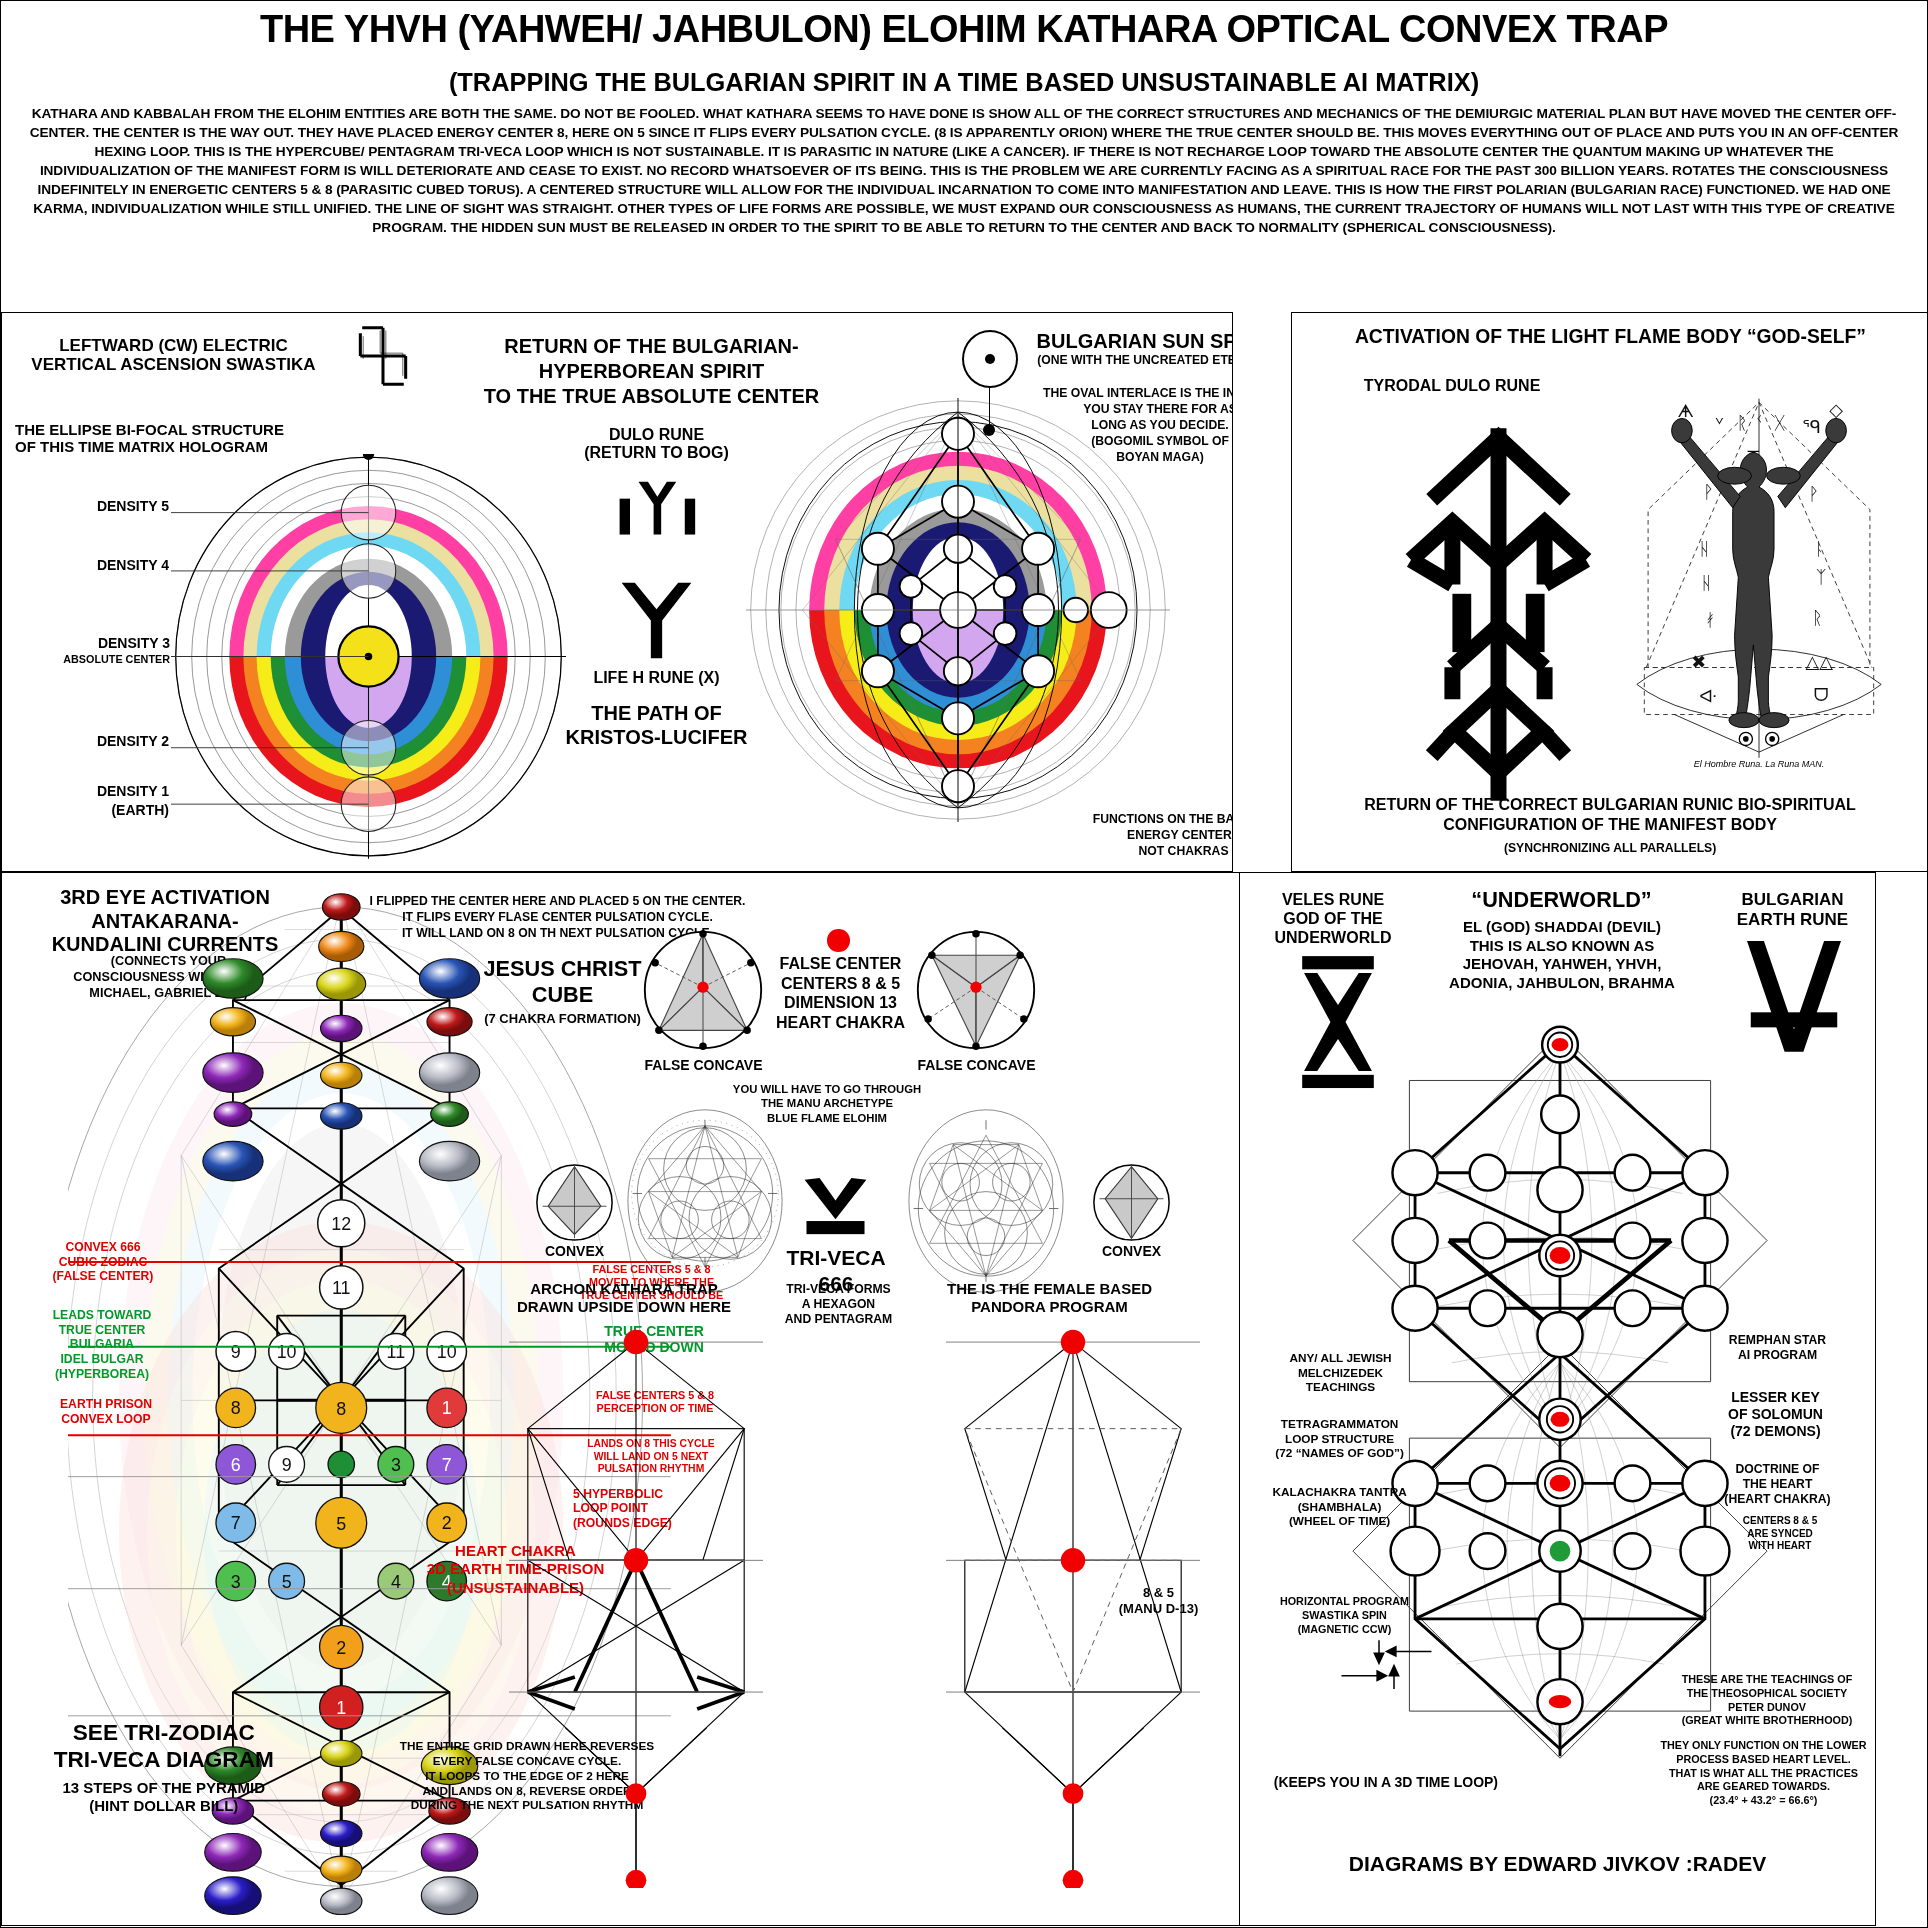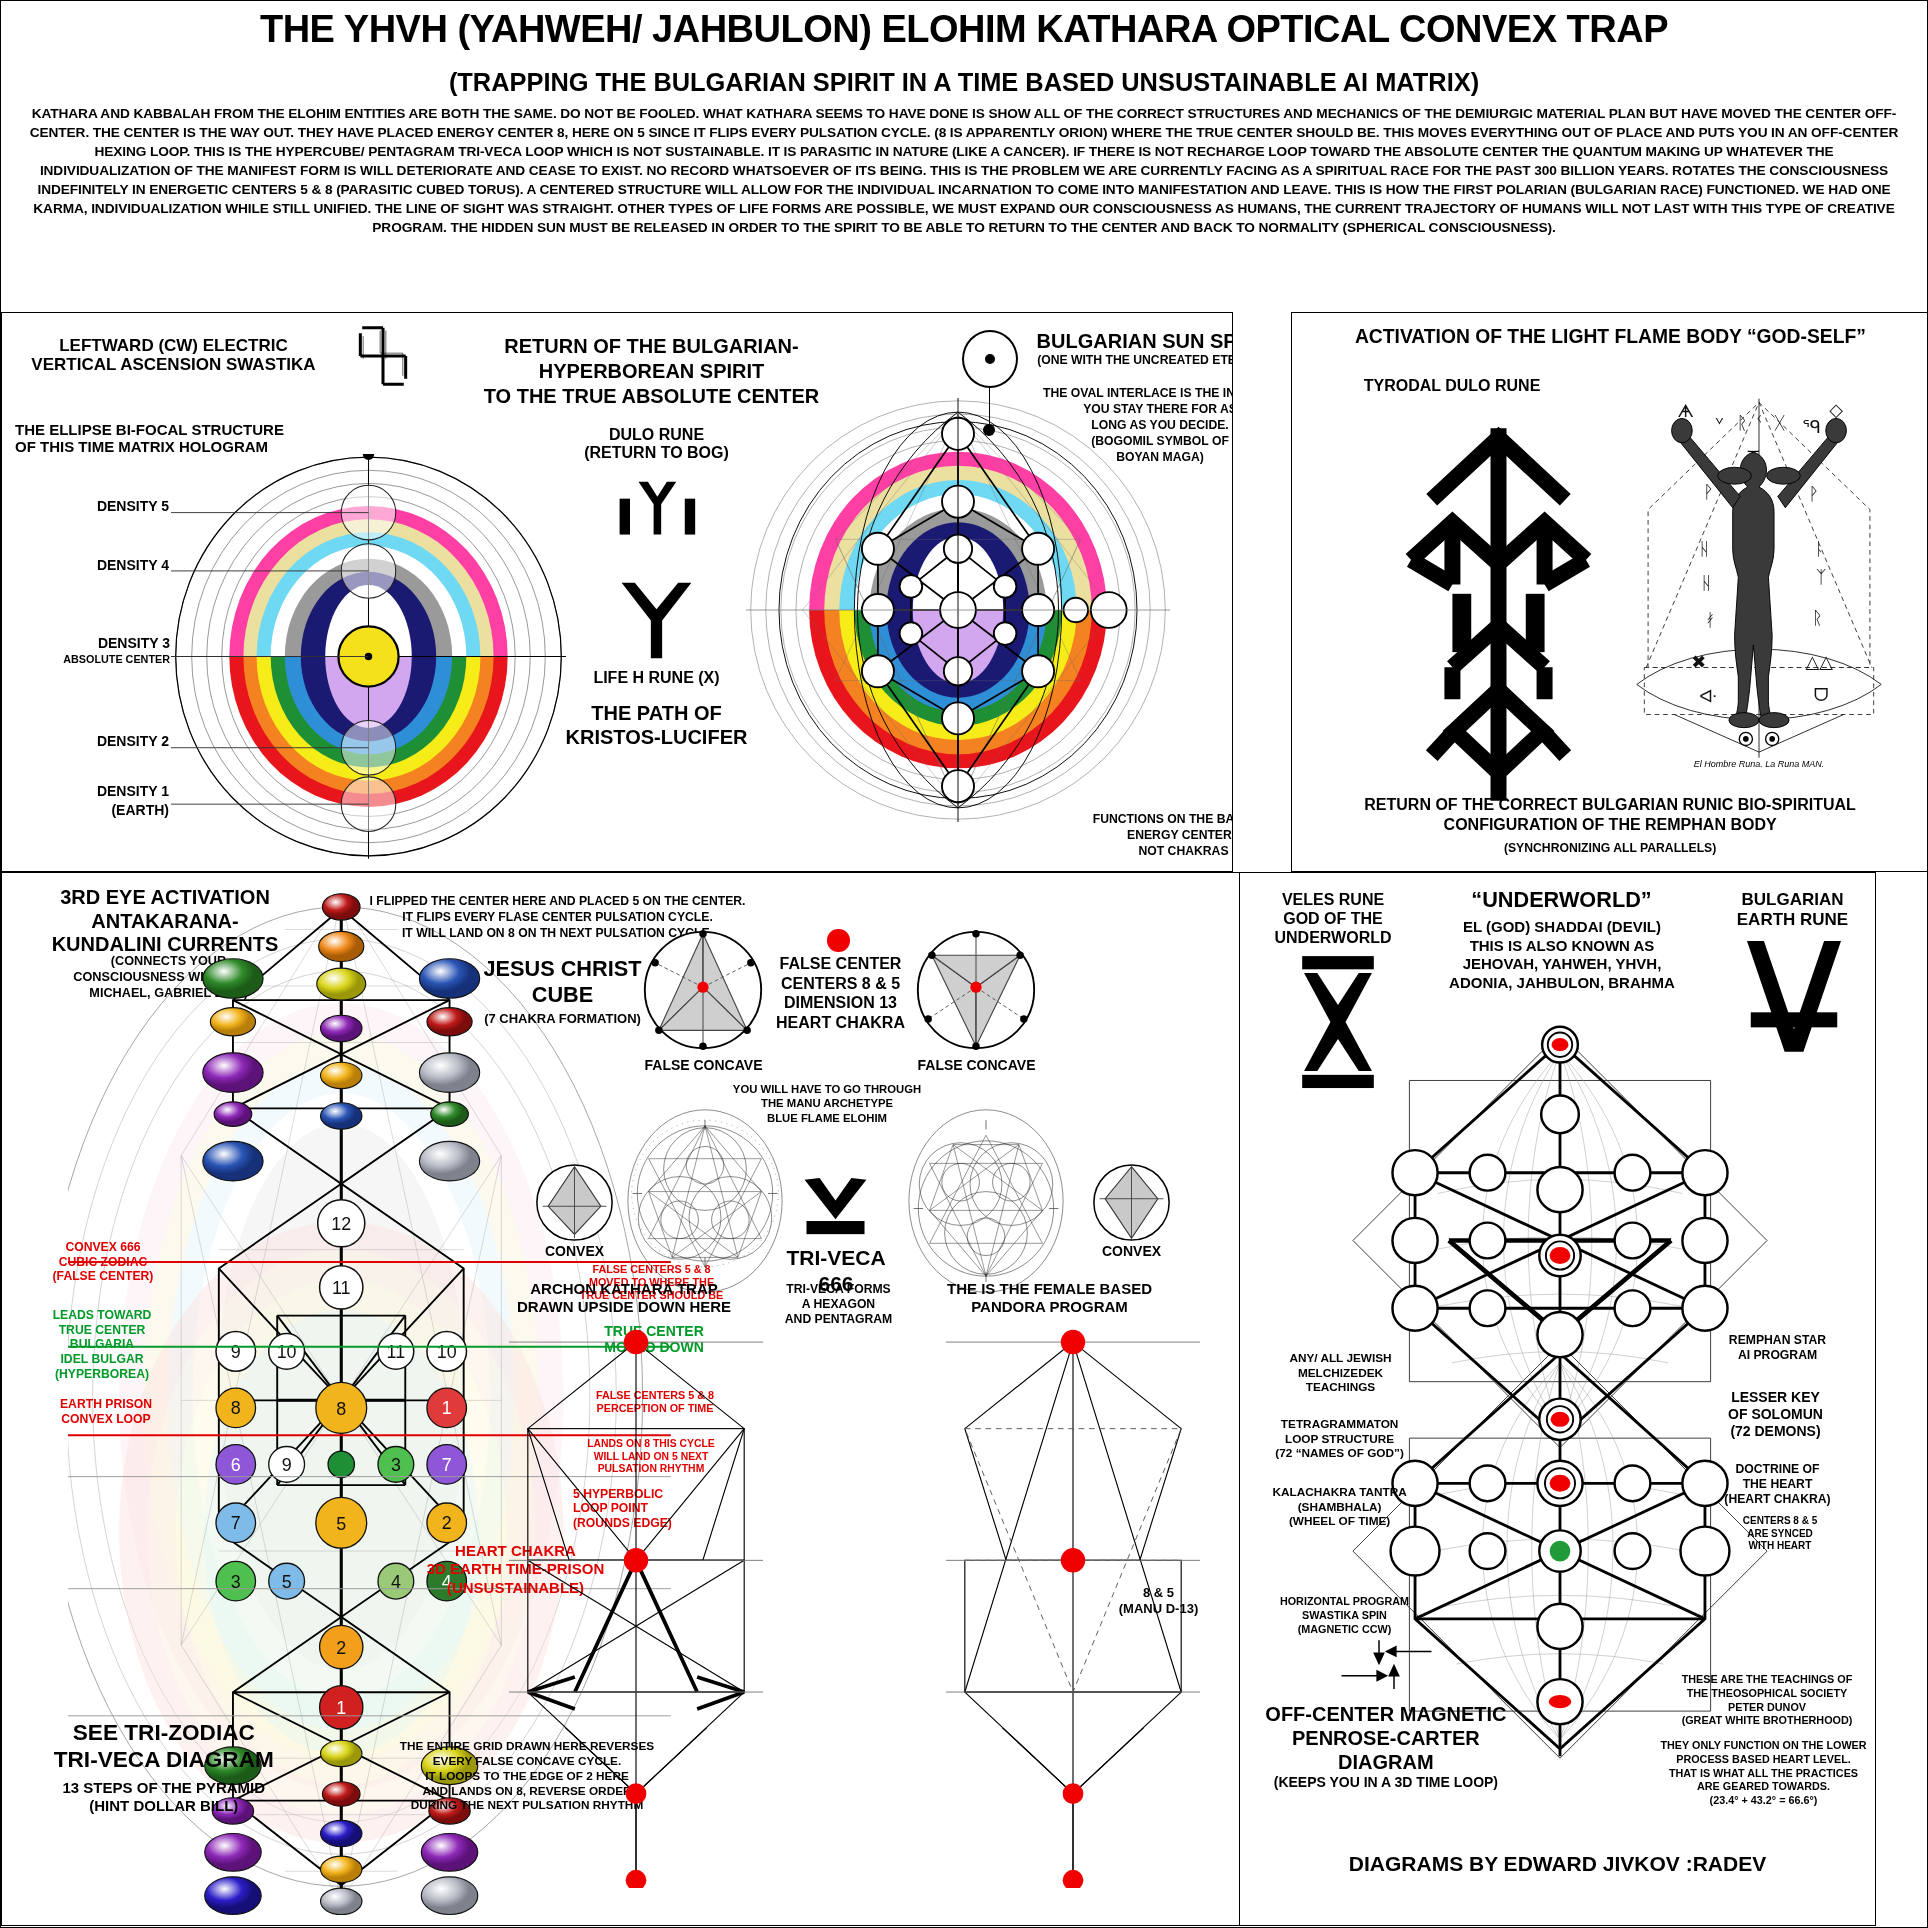--- a/index.html
+++ b/index.html
@@ -379,21 +379,21 @@
           </g>
           <g fill="#000">
               <circle cx="136" cy="376" r="3"></circle>
               <circle cx="164" cy="376" r="3"></circle>
             </g>
         </svg>
       </div>
       <div class="lbl ctr" style="left:354px; top:446px; width:226px; font-size:9px; font-style:italic; font-weight:400;">El Hombre Runa. La Runa MAN.</div>
 
       <div class="lbl ctr" style="left:22.6px; top:482px; width:591px; font-size:16px; white-space:pre-line; line-height:1.25;">RETURN OF THE CORRECT BULGARIAN RUNIC BIO-SPIRITUAL
-CONFIGURATION OF THE REMPHAN BODY</div>
+CONFIGURATION OF THE MANIFEST BODY</div>
       <div class="lbl ctr" style="left:22.6px; top:529px; width:591px; font-size:12.2px;">(SYNCHRONIZING ALL PARALLELS)</div>
     </div>
 
     <div class="panel" id="panel-botleft">
 
       <div class="lbl ctr" style="left:7.5px; top:13px; width:311px; font-size:20px; white-space:pre-line; line-height:1.18;">3RD EYE ACTIVATION
 ANTAKARANA-
 KUNDALINI CURRENTS</div>
       <div class="lbl ctr" style="left:17px; top:81px; width:299px; font-size:12.7px; white-space:pre-line; line-height:1.24;">(CONNECTS YOUR
 CONSCIOUSNESS WITH THEM.
@@ -1019,23 +1019,20 @@
             <line x1="104" y1="14" x2="64" y2="14"></line>
               <polygon points="66,9 66,19 56,14"></polygon>
             <line x1="8" y1="40" x2="48" y2="40"></line>
               <polygon points="46,35 46,45 56,40"></polygon>
             <line x1="64" y1="54" x2="64" y2="38"></line>
               <polygon points="59,40 69,40 64,29"></polygon>
           </g>
         </svg>
       </div>
 
-      <div class="lbl ctr" style="left:9.4px; top:829px; width:273px; font-size:20px; white-space:pre-line; line-height:1.2;">OFF-CENTER MAGNETIC
-PENROSE-CARTER
-DIAGRAM</div>
       <div class="lbl ctr" style="left:9.4px; top:902px; width:273px; font-size:14px;">(KEEPS YOU IN A 3D TIME LOOP)</div>
 
       <div class="lbl ctr" style="left:426px; top:800px; width:202px; font-size:10.8px; white-space:pre-line; line-height:1.28;">THESE ARE THE TEACHINGS OF
 THE THEOSOPHICAL SOCIETY
 PETER DUNOV
 (GREAT WHITE BROTHERHOOD)</div>
       <div class="lbl ctr" style="left:418px; top:866px; width:211px; font-size:10.8px; white-space:pre-line; line-height:1.28;">THEY ONLY FUNCTION ON THE LOWER
 PROCESS BASED HEART LEVEL.
 THAT IS WHAT ALL THE PRACTICES
 ARE GEARED TOWARDS.

